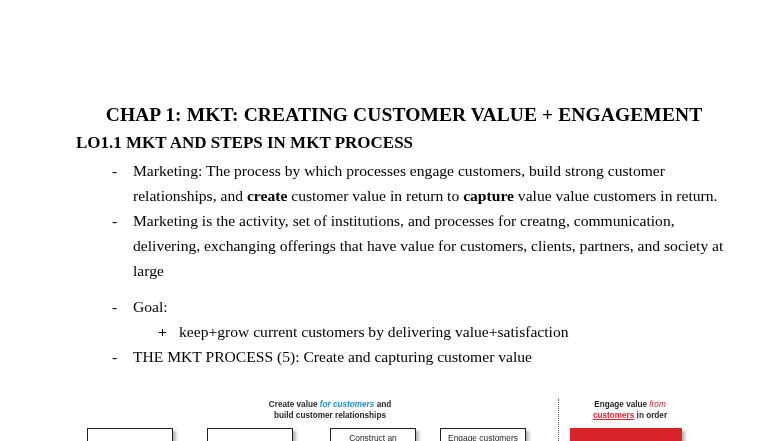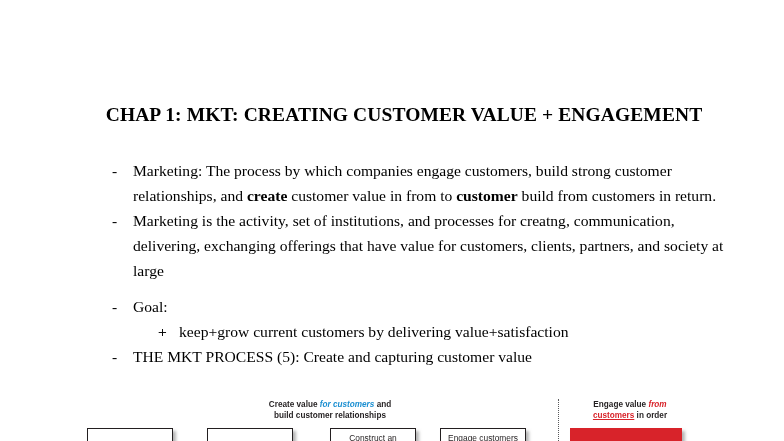--- a/index.html
+++ b/index.html
@@ -110,21 +110,21 @@
     width: 128px;
   }
   .cap-blue {
     color: #1b8fd1;
     font-style: italic;
     font-weight: bold;
   }
   .cap-red {
     color: #d8232a;
     font-style: italic;
-    font-weight: bold;
+    font-weight: normal;
   }
   .cap-red-plain {
     color: #d8232a;
     font-weight: bold;
     font-style: normal;
     text-decoration: underline;
   }
 
   .divider-dotted {
     position: absolute;
@@ -164,26 +164,27 @@
     font-weight: bold;
   }
 </style>
 </head>
 <body>
 
 <div class="page">
 
   <div class="doc-title">CHAP 1: MKT: CREATING CUSTOMER VALUE + ENGAGEMENT</div>
 
+  <div class="sub-title">LO1.1 MKT AND STEPS IN MKT PROCESS</div>
 
   <div class="body-list">
 
     <div class="li">
       <span class="dash">-</span>
-      <span class="txt" id="b0"><span>Marketing: The process by which companies engage customers, build strong customer relationships, and </span><b>create</b><span> customer value in from to </span><b>customer</b><span> build from customers in return.</span></span>
+      <span class="txt" id="b0"><span>Marketing: The process by which processes engage customers, build strong customer relationships, and </span><b>create</b><span> customer value in return to </span><b>capture</b><span> value value customers in return.</span></span>
     </div>
 
     <div class="li">
       <span class="dash">-</span>
       <span class="txt" id="b1"><span>Marketing is the activity, set of institutions, and processes for creatng, communication, delivering, exchanging offerings that have value for customers, clients, partners, and society at large</span></span>
     </div>
 
     <div class="spacer-gap"></div>
 
     <div class="li">

